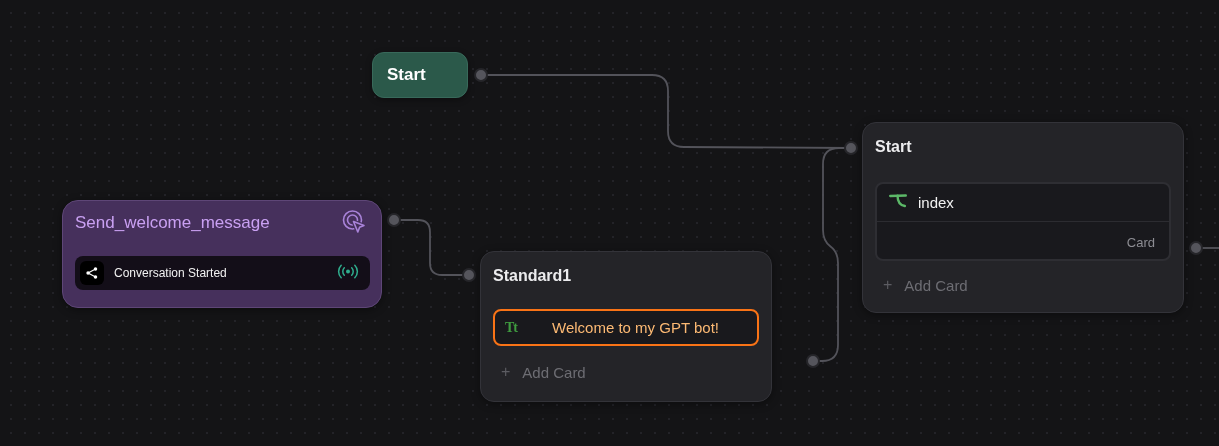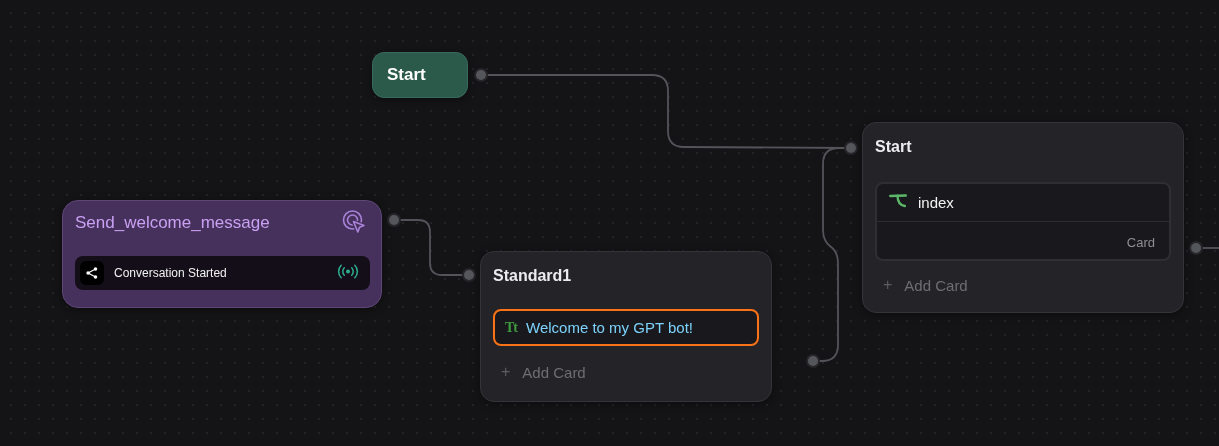--- a/index.html
+++ b/index.html
@@ -61,26 +61,26 @@
   .node.standard1 { left:480px; top:251px; width:292px; height:151px; }
   .node.start-page { left:862px; top:122px; width:322px; height:191px; }
   .node.block .title {
     position:absolute; left:12px; top:15px;
     color:#ececee; font-size:16px; font-weight:700;
   }
   .inner-card {
     position:absolute; left:12px; right:12px;
     background:#19191d; border:2px solid #f97316; border-radius:8px;
   }
-  .node.standard1 .inner-card { top:57px; height:37px; display:flex; align-items:center; padding:0 10px; }
+  .node.standard1 .inner-card { top:57px; height:37px; display:flex; align-items:center; padding:0 10px;gap:26px; }
   .inner-card .glyph-tt {
     font-family:"Liberation Serif", serif; font-weight:700;
     color:#3f9b3f; font-size:14px; letter-spacing:-1px;
   }
-  .inner-card .card-txt { color:#7dd3fc; font-size:15px; margin-left:9px; }
+  .inner-card .card-txt { color:#fdba74; font-size:15px; margin-left:9px; }
 
   .node.start-page .inner-card { top:59px; height:79px; border-color:#2e2e33; }
   .idx-row { height:38px; display:flex; align-items:center; padding:0 10px; border-bottom:1px solid #2c2c31; }
   .idx-row .card-txt { color:#f2f2f2; font-size:15px; margin-left:9px; }
   .exit-row { height:40px; display:flex; align-items:center; justify-content:flex-end; padding-right:14px; }
   .exit-row .exit-lbl { color:#8d8d93; font-size:13px; }
 
   .add-card {
     position:absolute; left:20px; display:flex; align-items:center; gap:12px;
     color:#6d6d73; font-size:15px; cursor:pointer;

